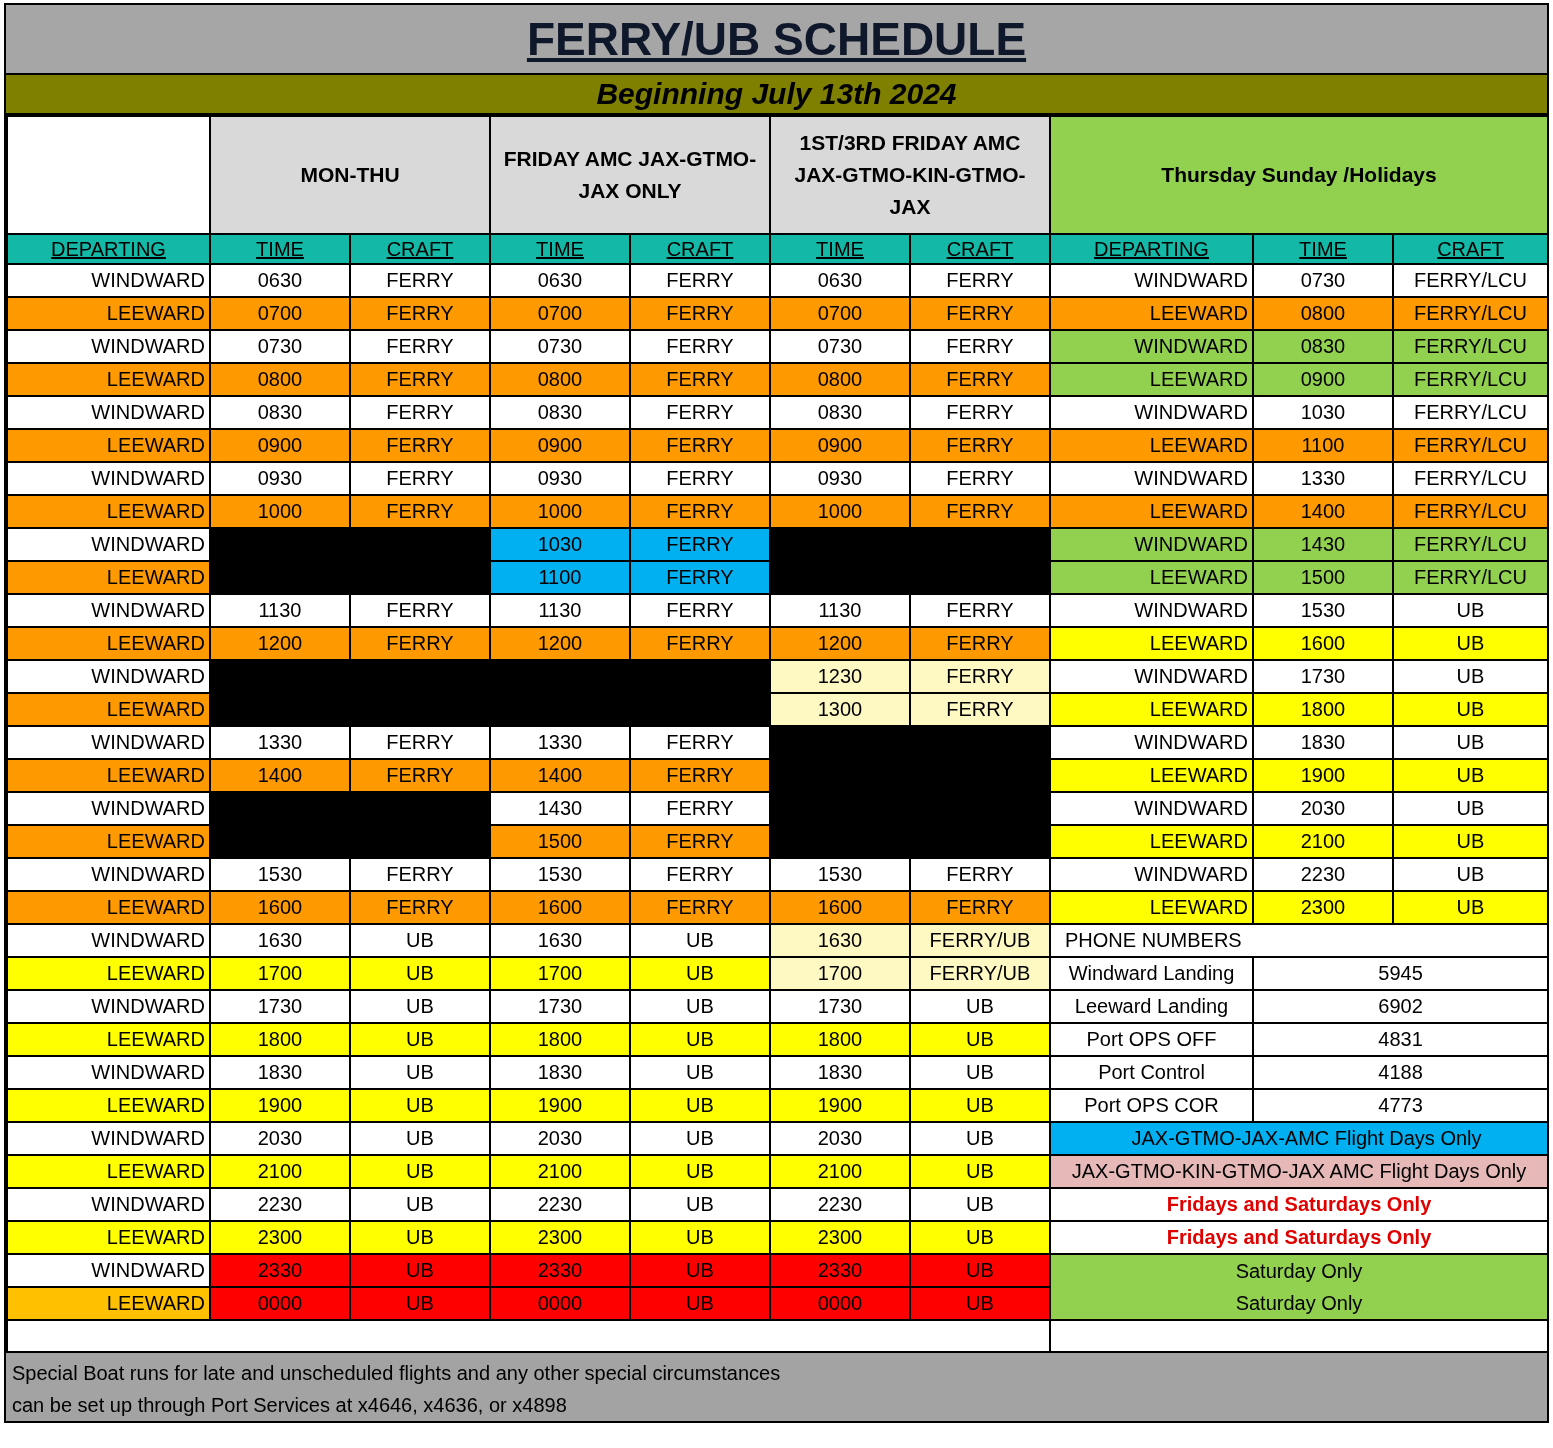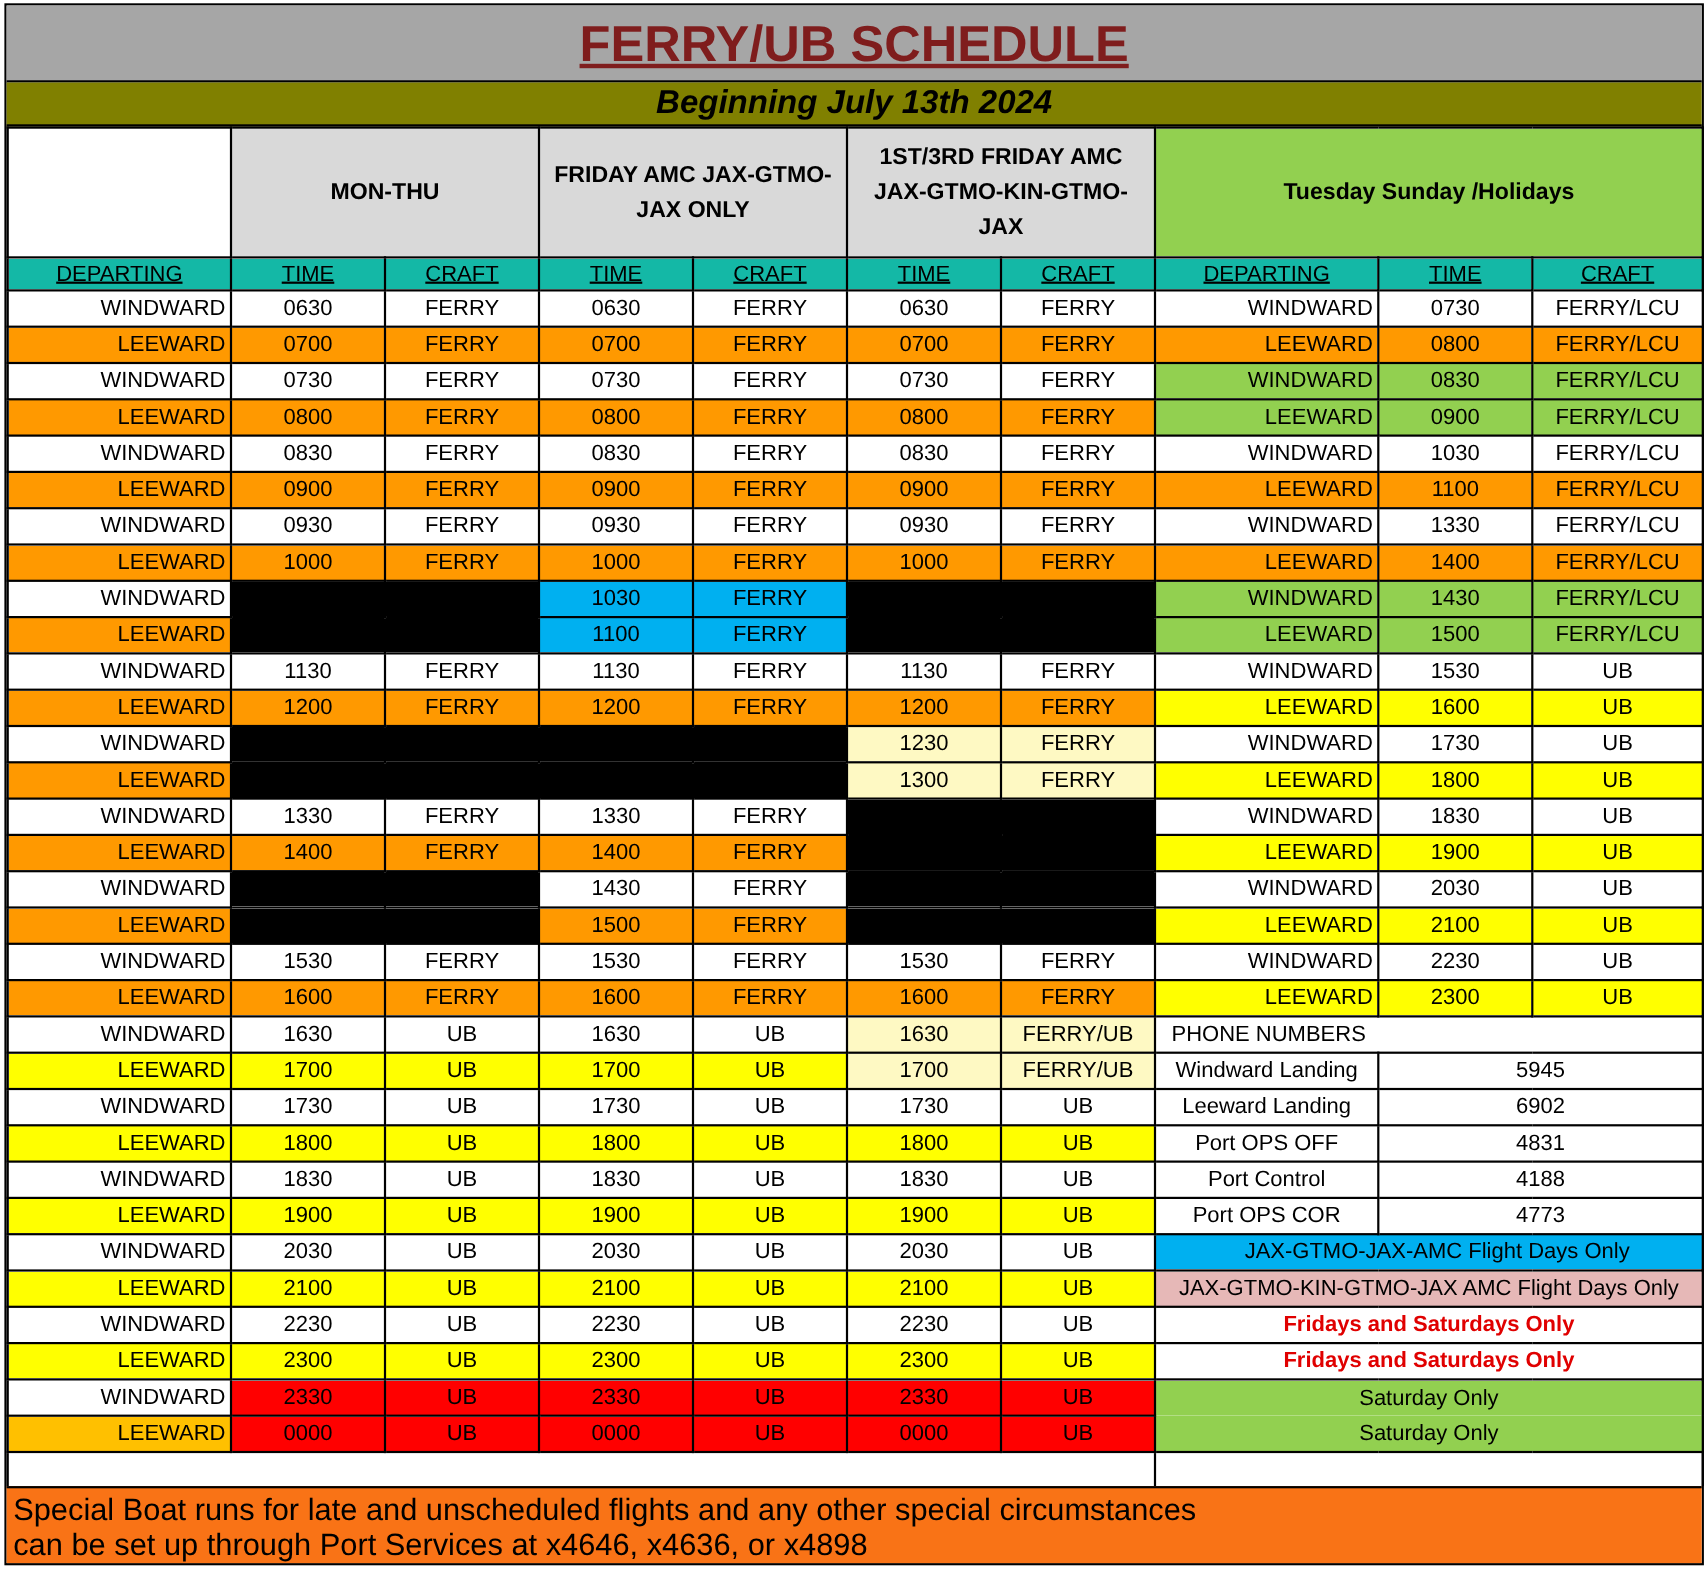--- a/index.html
+++ b/index.html
@@ -1,36 +1,36 @@
 <!DOCTYPE html>
 <html><head>
 <meta charset="utf-8">
 <style>
   body { margin:0; background:#fff; font-family:"Liberation Sans", sans-serif; }
   .sheet { position:relative; width:1545px; margin:3px 0 0 4px; border:2px solid #000; box-sizing:border-box; }
   .title { background:#a6a6a6; height:68px; border-bottom:2px solid #000; display:flex; align-items:center; justify-content:center; }
-  .title span { font-weight:bold; font-size:46px; text-decoration:underline; color:#7f1d1d; }
+  .title span { font-weight:bold; font-size:46px; text-decoration:underline; color:#0f172a; }
   .subtitle { background:#808000; height:38px; border-bottom:2px solid #000; display:flex; align-items:center; justify-content:center; font-weight:bold; font-style:italic; font-size:30px; color:#000; }
   table { border-collapse:collapse; width:100%; table-layout:fixed; }
   td { border:2px solid #000; font-size:20px; height:31px; padding:0 4px; text-align:center; white-space:nowrap; overflow:hidden; }
   td.dep { text-align:right; }
   .hdr td { height:116px; background:#d9d9d9; font-weight:bold; font-size:21px; line-height:32px; white-space:normal; }
   .hdr td.blank { background:#fff; }
   .hdr td.sat { background:#92d050; }
   .colh td { background:#14b8a6; text-decoration:underline; font-size:20px; height:28px; }
   .w { background:#fff; }
   .o { background:#ff9900; }
   .y { background:#ffff00; }
   .b { background:#00b0f0; }
   .p { background:#fef9c3; }
   .g { background:#92d050; }
   .k { background:#000; }
   .r { background:#ff0000; }
   .lo { background:#ffc000; }
-  .footer { background:#f97316; border-top:2px solid #000; padding:4px 6px; font-size:28px; line-height:32px; height:70px; box-sizing:border-box; }
+  .footer { background:#a3a3a3; border-top:2px solid #000; padding:4px 6px; font-size:20px; line-height:32px; height:70px; box-sizing:border-box; }
   .spacer td { height:30px; }
 </style>
 </head>
 <body>
 
 <div class="sheet">
   <div class="title">
     <span>FERRY/UB SCHEDULE</span>
   </div>
   <div class="subtitle">Beginning July 13th 2024</div>
@@ -47,21 +47,21 @@
         <col style="width:203px">
         <col style="width:140px">
         <col style="width:155px">
     </colgroup>
     <tbody>
         <tr class="hdr">
       <td class="blank"></td>
       <td colspan="2">MON-THU</td>
       <td colspan="2">FRIDAY AMC JAX-GTMO-JAX ONLY</td>
       <td colspan="2">1ST/3RD FRIDAY AMC JAX-GTMO-KIN-GTMO-JAX</td>
-      <td colspan="3" class="sat">Tuesday Sunday /Holidays</td>
+      <td colspan="3" class="sat">Thursday Sunday /Holidays</td>
     </tr>
     <tr class="colh">
       <td>DEPARTING</td>
       <td>TIME</td>
       <td>CRAFT</td>
       <td>TIME</td>
       <td>CRAFT</td>
       <td>TIME</td>
       <td>CRAFT</td>
       <td>DEPARTING</td>

